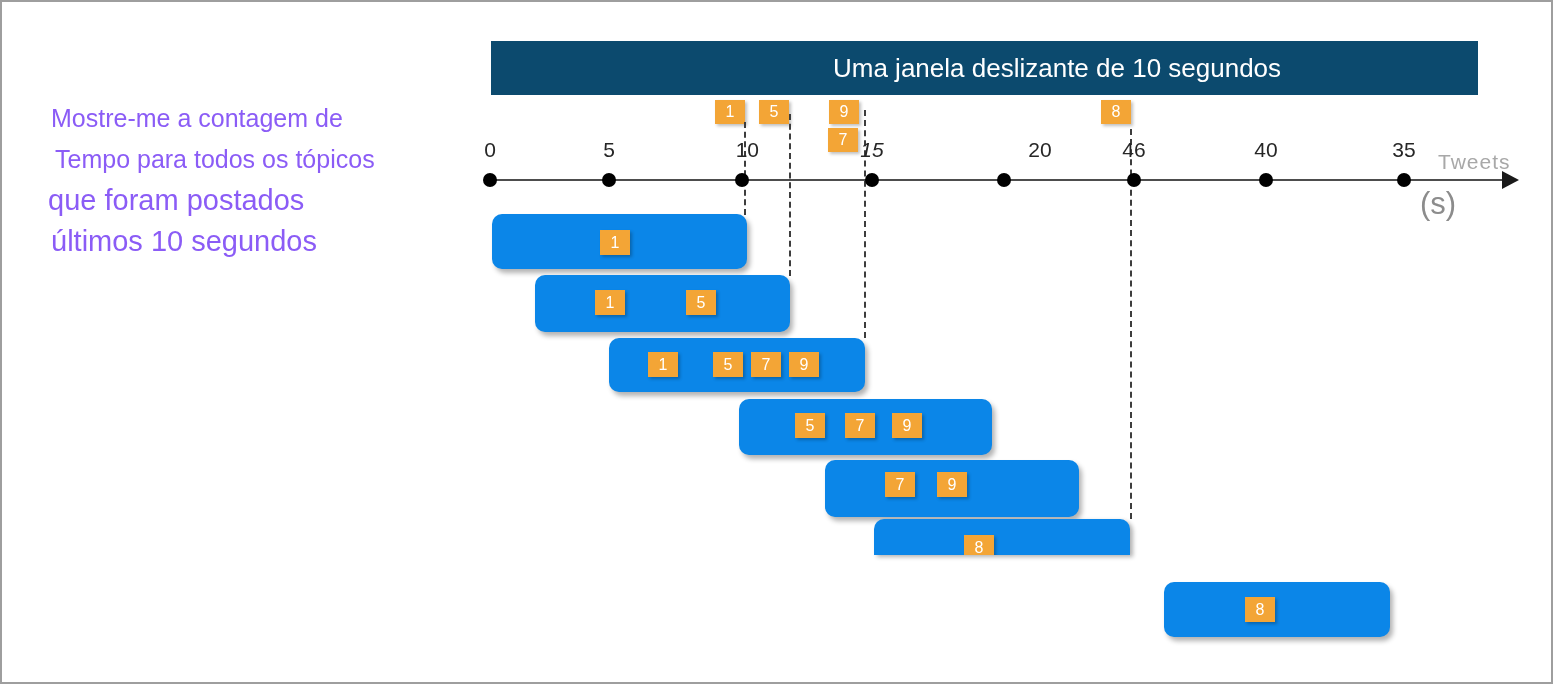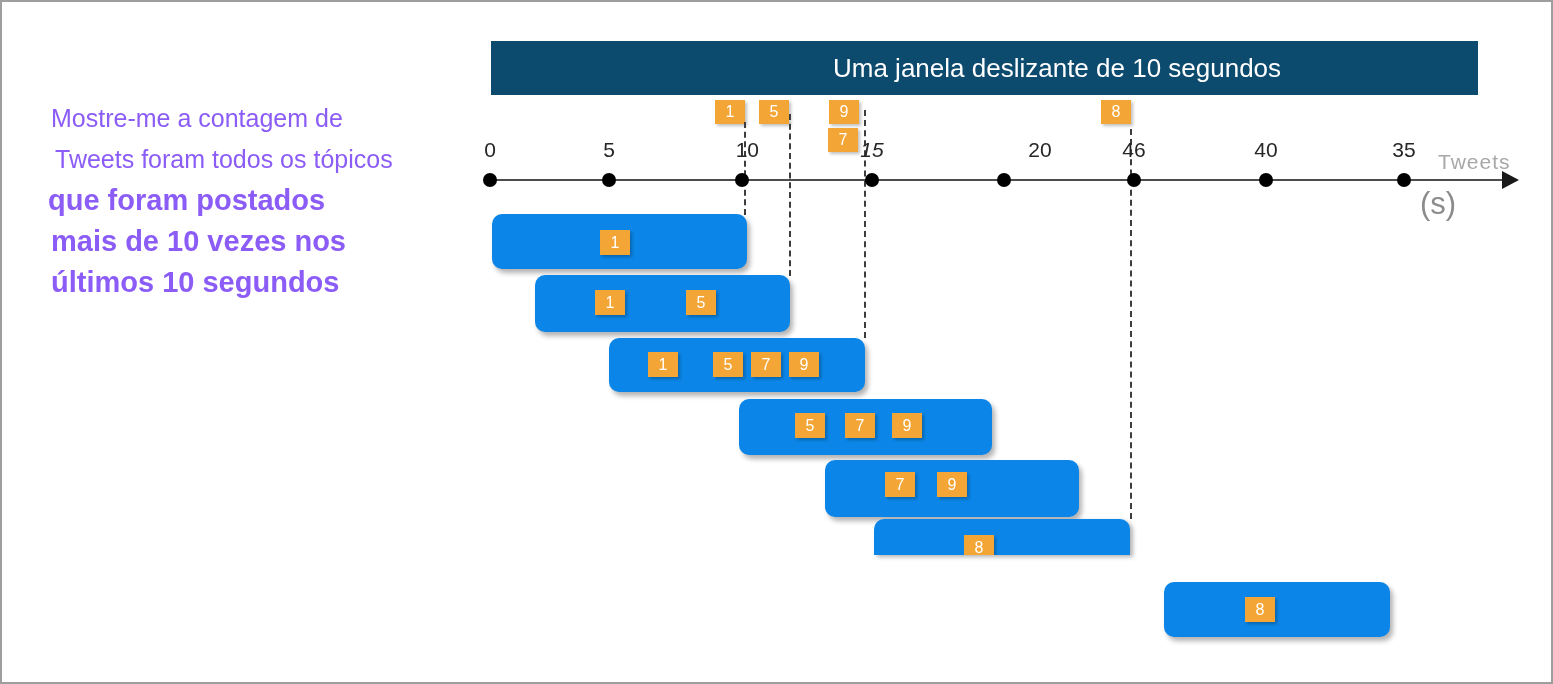--- a/index.html
+++ b/index.html
@@ -19,21 +19,21 @@
   .caption {
     position: absolute;
     left: 46px;
     top: 85px;
     color: #8b5cf6;
     white-space: nowrap;
     margin-top: 11px;
   }
   .caption .cap-line { display: block; line-height: 41px; }
   .caption .cap-sm { font-size: 25px; }
-  .caption .cap-lg { font-size: 29px; font-weight: bold; }
+  .caption .cap-lg { font-size: 29px; }
   .cap-ind2 { padding-left: 7px; }
   .cap-ind1 { padding-left: 3px; }
 
   
   .banner {
     position: absolute;
     left: 489px;
     top: 39px;
     width: 987px;
     height: 54px;
@@ -133,23 +133,22 @@
     box-shadow: 3px 2px 4px rgba(0,0,0,0.30);
   }
 </style>
 </head>
 <body>
 
 <div class="stage">
 
   <div class="caption">
     <span class="cap-line cap-sm cap-ind1">Mostre-me a contagem de</span>
-    <span class="cap-line cap-sm cap-ind2">Tweets foram todos os tópicos</span>
+    <span class="cap-line cap-sm cap-ind2">Tempo para todos os tópicos</span>
     <span class="cap-line cap-lg">que foram postados</span>
-    <span class="cap-line cap-lg cap-ind1">mais de 10 vezes nos</span>
     <span class="cap-line cap-lg cap-ind1">últimos 10 segundos</span>
   </div>
 
   <div class="banner">
     <span class="banner-label">Uma janela deslizante de 10 segundos</span>
   </div>
 
   <div class="badge badge-ev" style="left:713px; top:98px;">1</div>
   <div class="badge badge-ev" style="left:757px; top:98px;">5</div>
   <div class="badge badge-ev" style="left:827px; top:98px;">9</div>

